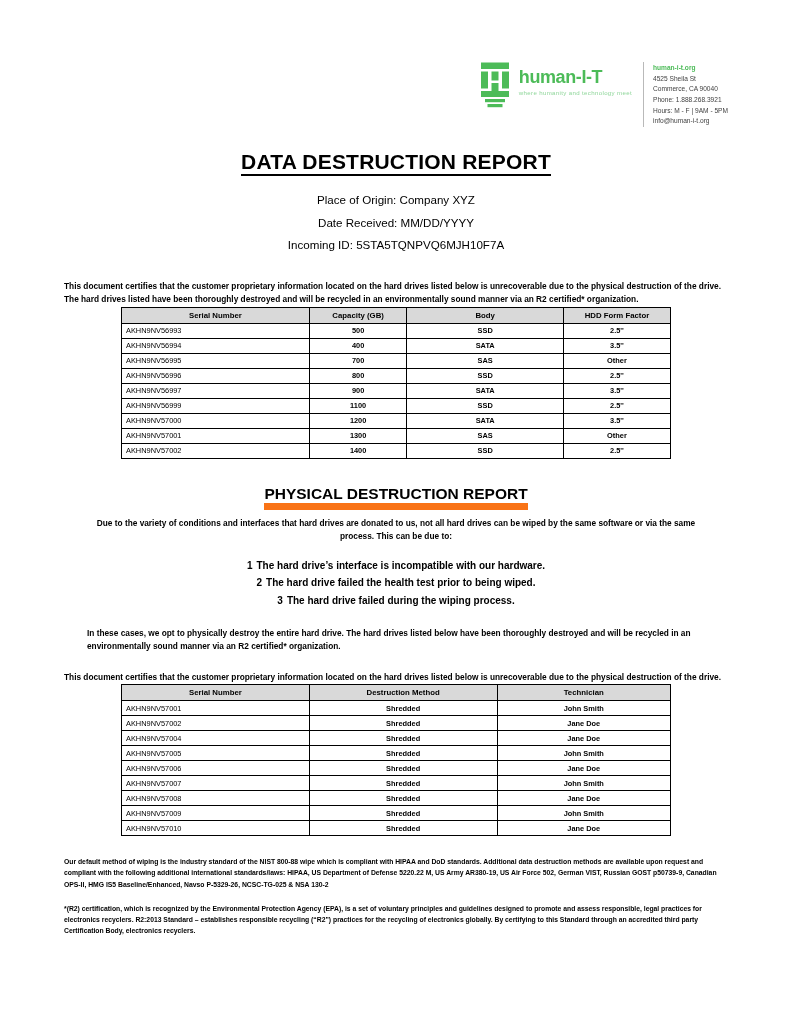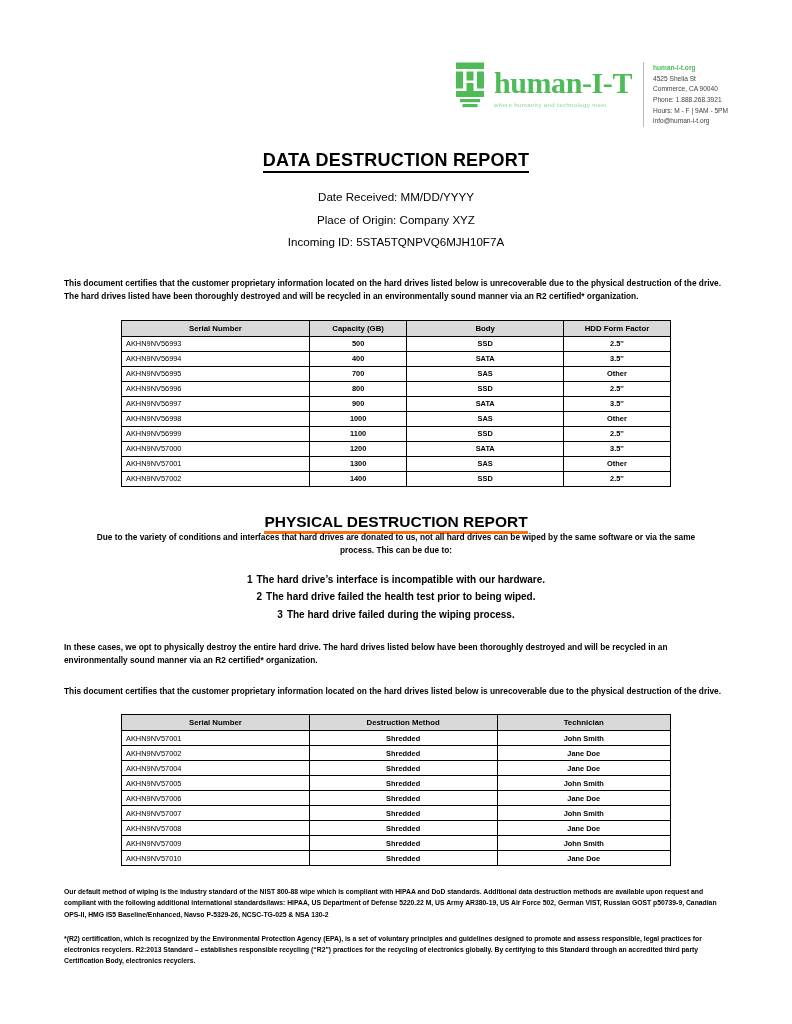--- a/index.html
+++ b/index.html
@@ -38,26 +38,26 @@
   .logo-mark {
     width: 34px;
     height: 46px;
     margin-right: 7px;
     flex: none;
   }
   .logo-textwrap {
     padding-top: 6px;
   }
   .logo-word {
-    font-size: 30px;
+    font-size: 18px;
     font-weight: bold;
     color: #4cbb58;
     letter-spacing: -0.4px;
     line-height: 1;
-    font-family: Liberation Serif, serif;
+    font-family: Liberation Sans, sans-serif;
   }
   .logo-tag {
     font-size: 6.1px;
     color: #8fd69a;
     letter-spacing: 0.35px;
     margin-top: 4px;
     line-height: 1;
   }
   .addr {
     border-left: 1px solid #b9b9b9;
@@ -69,21 +69,21 @@
     padding-top: 1px;
   }
   .addr .addr-url {
     color: #4cbb58;
     font-weight: bold;
   }
 
   
   .doc-title {
     text-align: center;
-    font-size: 18px;
+    font-size: 21px;
     font-weight: bold;
     letter-spacing: 0.2px;
     margin-top: 26px;
   }
   .doc-title span {
     border-bottom: 2px solid #000;
     padding-bottom: 1px;
   }
   .meta-lines {
     text-align: center;
@@ -101,21 +101,21 @@
     line-height: 1.62;
     text-align: left;
   }
   .para.center {
     text-align: center;
     padding: 0 18px;
   }
   .para-intro { margin-top: 23px; }
 
   
-  .tbl-wrap { margin-top: 16px; padding: 0 57px 0 57px; }
+  .tbl-wrap { padding: 0 57px 0 57px; }
   table.dt {
     width: 100%;
     border-collapse: collapse;
     table-layout: fixed;
   }
   table.dt th, table.dt td {
     border: 1.3px solid #000000;
     height: 14px;
     font-size: 7.4px;
     padding: 0 4px;
@@ -140,37 +140,37 @@
   .t2-c3 { width: 31.6%; }
 
   
   .section-title {
     text-align: center;
     font-size: 15.5px;
     font-weight: bold;
     margin-top: 26px;
   }
   .section-title span {
-    border-bottom: 3px solid #f97316;
+    border-bottom: 7px solid #f97316;
     padding-bottom: 1px;
   }
   .reason-list {
     margin: 13px 0 0 0;
     padding: 0;
     list-style: none;
   }
   .reason-item {
     font-size: 10px;
     font-weight: bold;
     line-height: 1.78;
     text-align: center;
   }
   .reason-item .num { margin-right: 4px; }
 
-  .para-cases { margin-top: 17px; }
+  .para-cases { margin-top: 17px; margin-left: 23px; }
   .para-certifies2 { margin-top: 17px; }
 
   
   .footnotes { margin-top: 20px; }
   .footnote {
     font-size: 6.8px;
     font-weight: bold;
     line-height: 1.65;
   }
   .footnote + .footnote { margin-top: 13px; }
@@ -205,22 +205,22 @@
       <div>Hours: M - F | 9AM - 5PM</div>
       <div>info@human-i-t.org</div>
     </div>
   </div>
 
   <div class="doc-title">
     <span>DATA DESTRUCTION REPORT</span>
   </div>
 
   <div class="meta-lines">
+    <div class="meta-line">Place of Origin: Company XYZ</div>
     <div class="meta-line">Date Received: MM/DD/YYYY</div>
-    <div class="meta-line">Place of Origin: Company XYZ</div>
     <div class="meta-line">Incoming ID: 5STA5TQNPVQ6MJH10F7A</div>
   </div>
 
   <div class="para para-intro">This document certifies that the customer proprietary information located on the hard drives listed below is unrecoverable due to the physical destruction of the drive. The hard drives listed have been thoroughly destroyed and will be recycled in an environmentally sound manner via an R2 certified* organization.</div>
 
   <div class="tbl-wrap">
     <table class="dt">
       <colgroup>
         <col class="t1-c1">
           <col class="t1-c2">
@@ -260,26 +260,20 @@
           <td class="c">SSD</td>
           <td class="c">2.5''</td>
         </tr>
         <tr>
           <td class="l">AKHN9NV56997</td>
           <td class="c">900</td>
           <td class="c">SATA</td>
           <td class="c">3.5''</td>
         </tr>
         <tr>
-          <td class="l">AKHN9NV56998</td>
-          <td class="c">1000</td>
-          <td class="c">SAS</td>
-          <td class="c">Other</td>
-        </tr>
-        <tr>
           <td class="l">AKHN9NV56999</td>
           <td class="c">1100</td>
           <td class="c">SSD</td>
           <td class="c">2.5''</td>
         </tr>
         <tr>
           <td class="l">AKHN9NV57000</td>
           <td class="c">1200</td>
           <td class="c">SATA</td>
           <td class="c">3.5''</td>
@@ -297,21 +291,21 @@
           <td class="c">2.5''</td>
         </tr>
       </tbody>
     </table>
   </div>
 
   <div class="section-title">
     <span>PHYSICAL DESTRUCTION REPORT</span>
   </div>
 
-  <div class="para center" style="">Due to the variety of conditions and interfaces that hard drives are donated to us, not all hard drives can be wiped by the same software or via the same process. This can be due to:</div>
+  <div class="para center" style="margin-top:14px">Due to the variety of conditions and interfaces that hard drives are donated to us, not all hard drives can be wiped by the same software or via the same process. This can be due to:</div>
 
   <ul class="reason-list">
     <li class="reason-item">
       <span class="num">1</span><span>The hard drive’s interface is incompatible with our hardware.</span>
     </li>
     <li class="reason-item">
       <span class="num">2</span><span>The hard drive failed the health test prior to being wiped.</span>
     </li>
     <li class="reason-item">
       <span class="num">3</span><span>The hard drive failed during the wiping process.</span>

